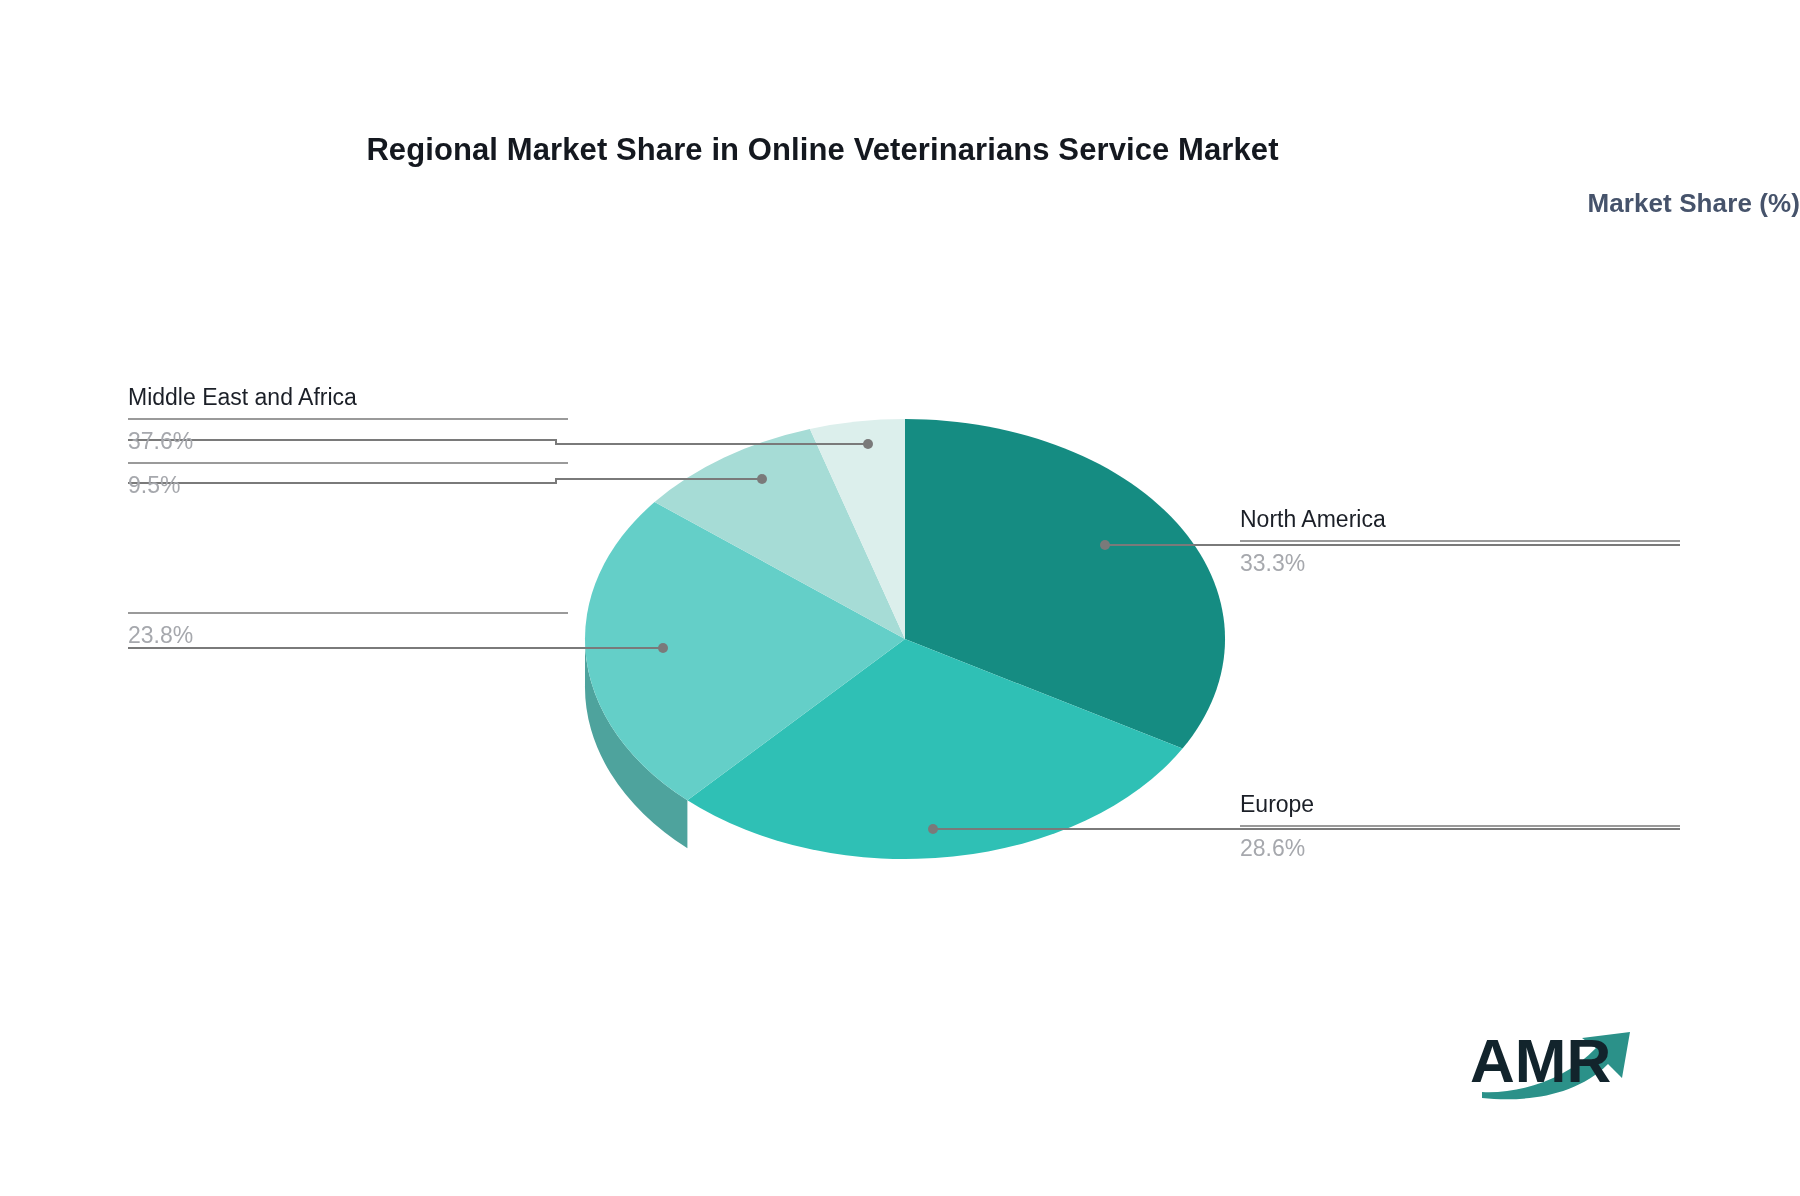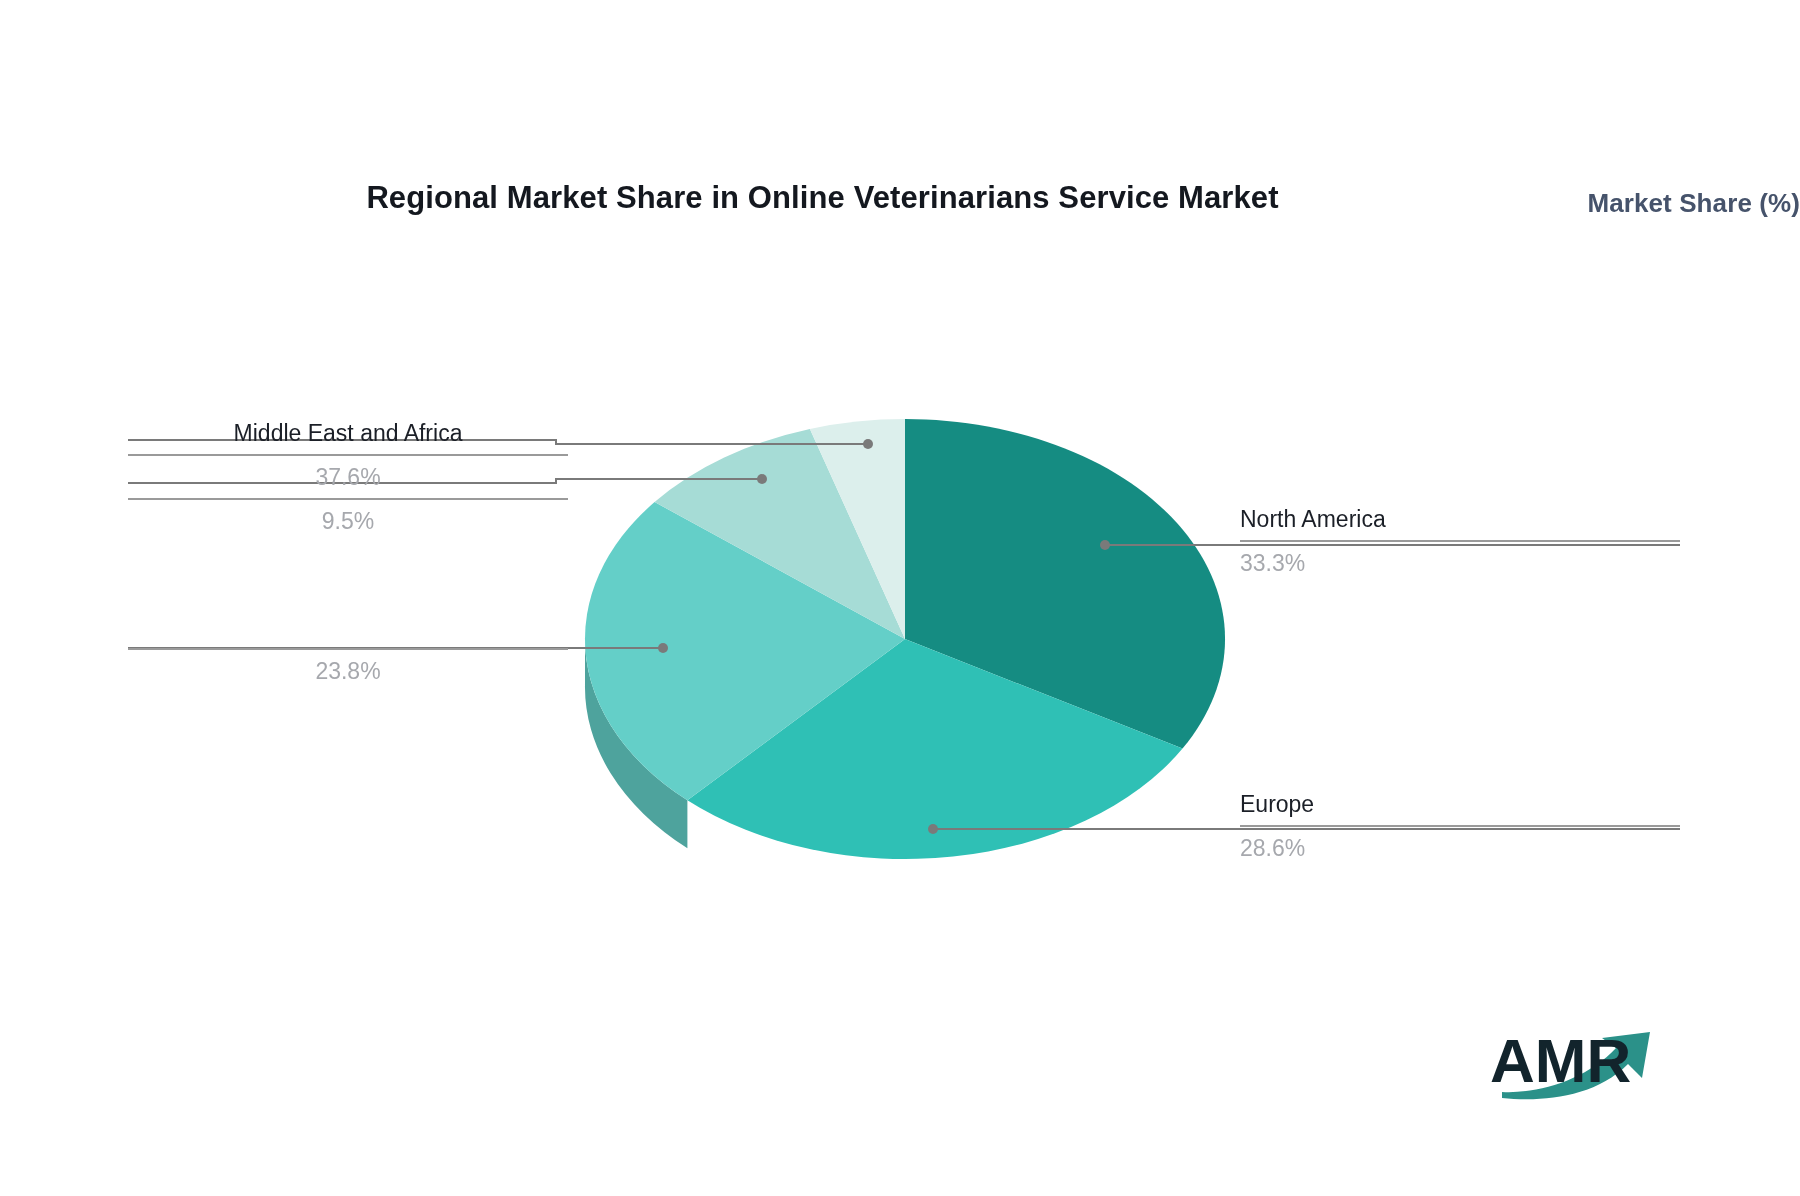--- a/index.html
+++ b/index.html
@@ -23,21 +23,20 @@
   #chart-title {
     position: absolute;
     left: 0;
     top: 132px;
     width: 1645px;
     text-align: center;
     font-size: 31px;
     font-weight: bold;
     color: #14181f;
     letter-spacing: 0.1px;
-    margin-top: 48px;
   }
   #chart-subtitle {
     position: absolute;
     left: 0;
     top: 188px;
     width: 1800px;
     text-align: right;
     font-size: 26px;
     font-weight: bold;
     color: #46536b;
@@ -67,31 +66,30 @@
   }
   .callout .crule {
     border-bottom: 2px solid #9a9a9a;
     height: 0;
   }
   .callout .cval {
     color: #a6a8ad;
     padding-top: 10px;
     white-space: nowrap;
   }
-  .callout.left  { text-align: center; margin-top: 36px; }
+  .callout.left  { text-align: left; }
   .callout.right { text-align: left; }
 
   
   #amr-logo {
     position: absolute;
     left: 1470px;
     top: 1020px;
     width: 180px;
     height: 80px;
-    margin-left: 20px;
   }
 </style>
 </head>
 <body>
 
 <div id="stage">
 
   <div id="chart-title">Regional Market Share in Online Veterinarians Service Market</div>
   <div id="chart-subtitle">Market Share (%)</div>
 

